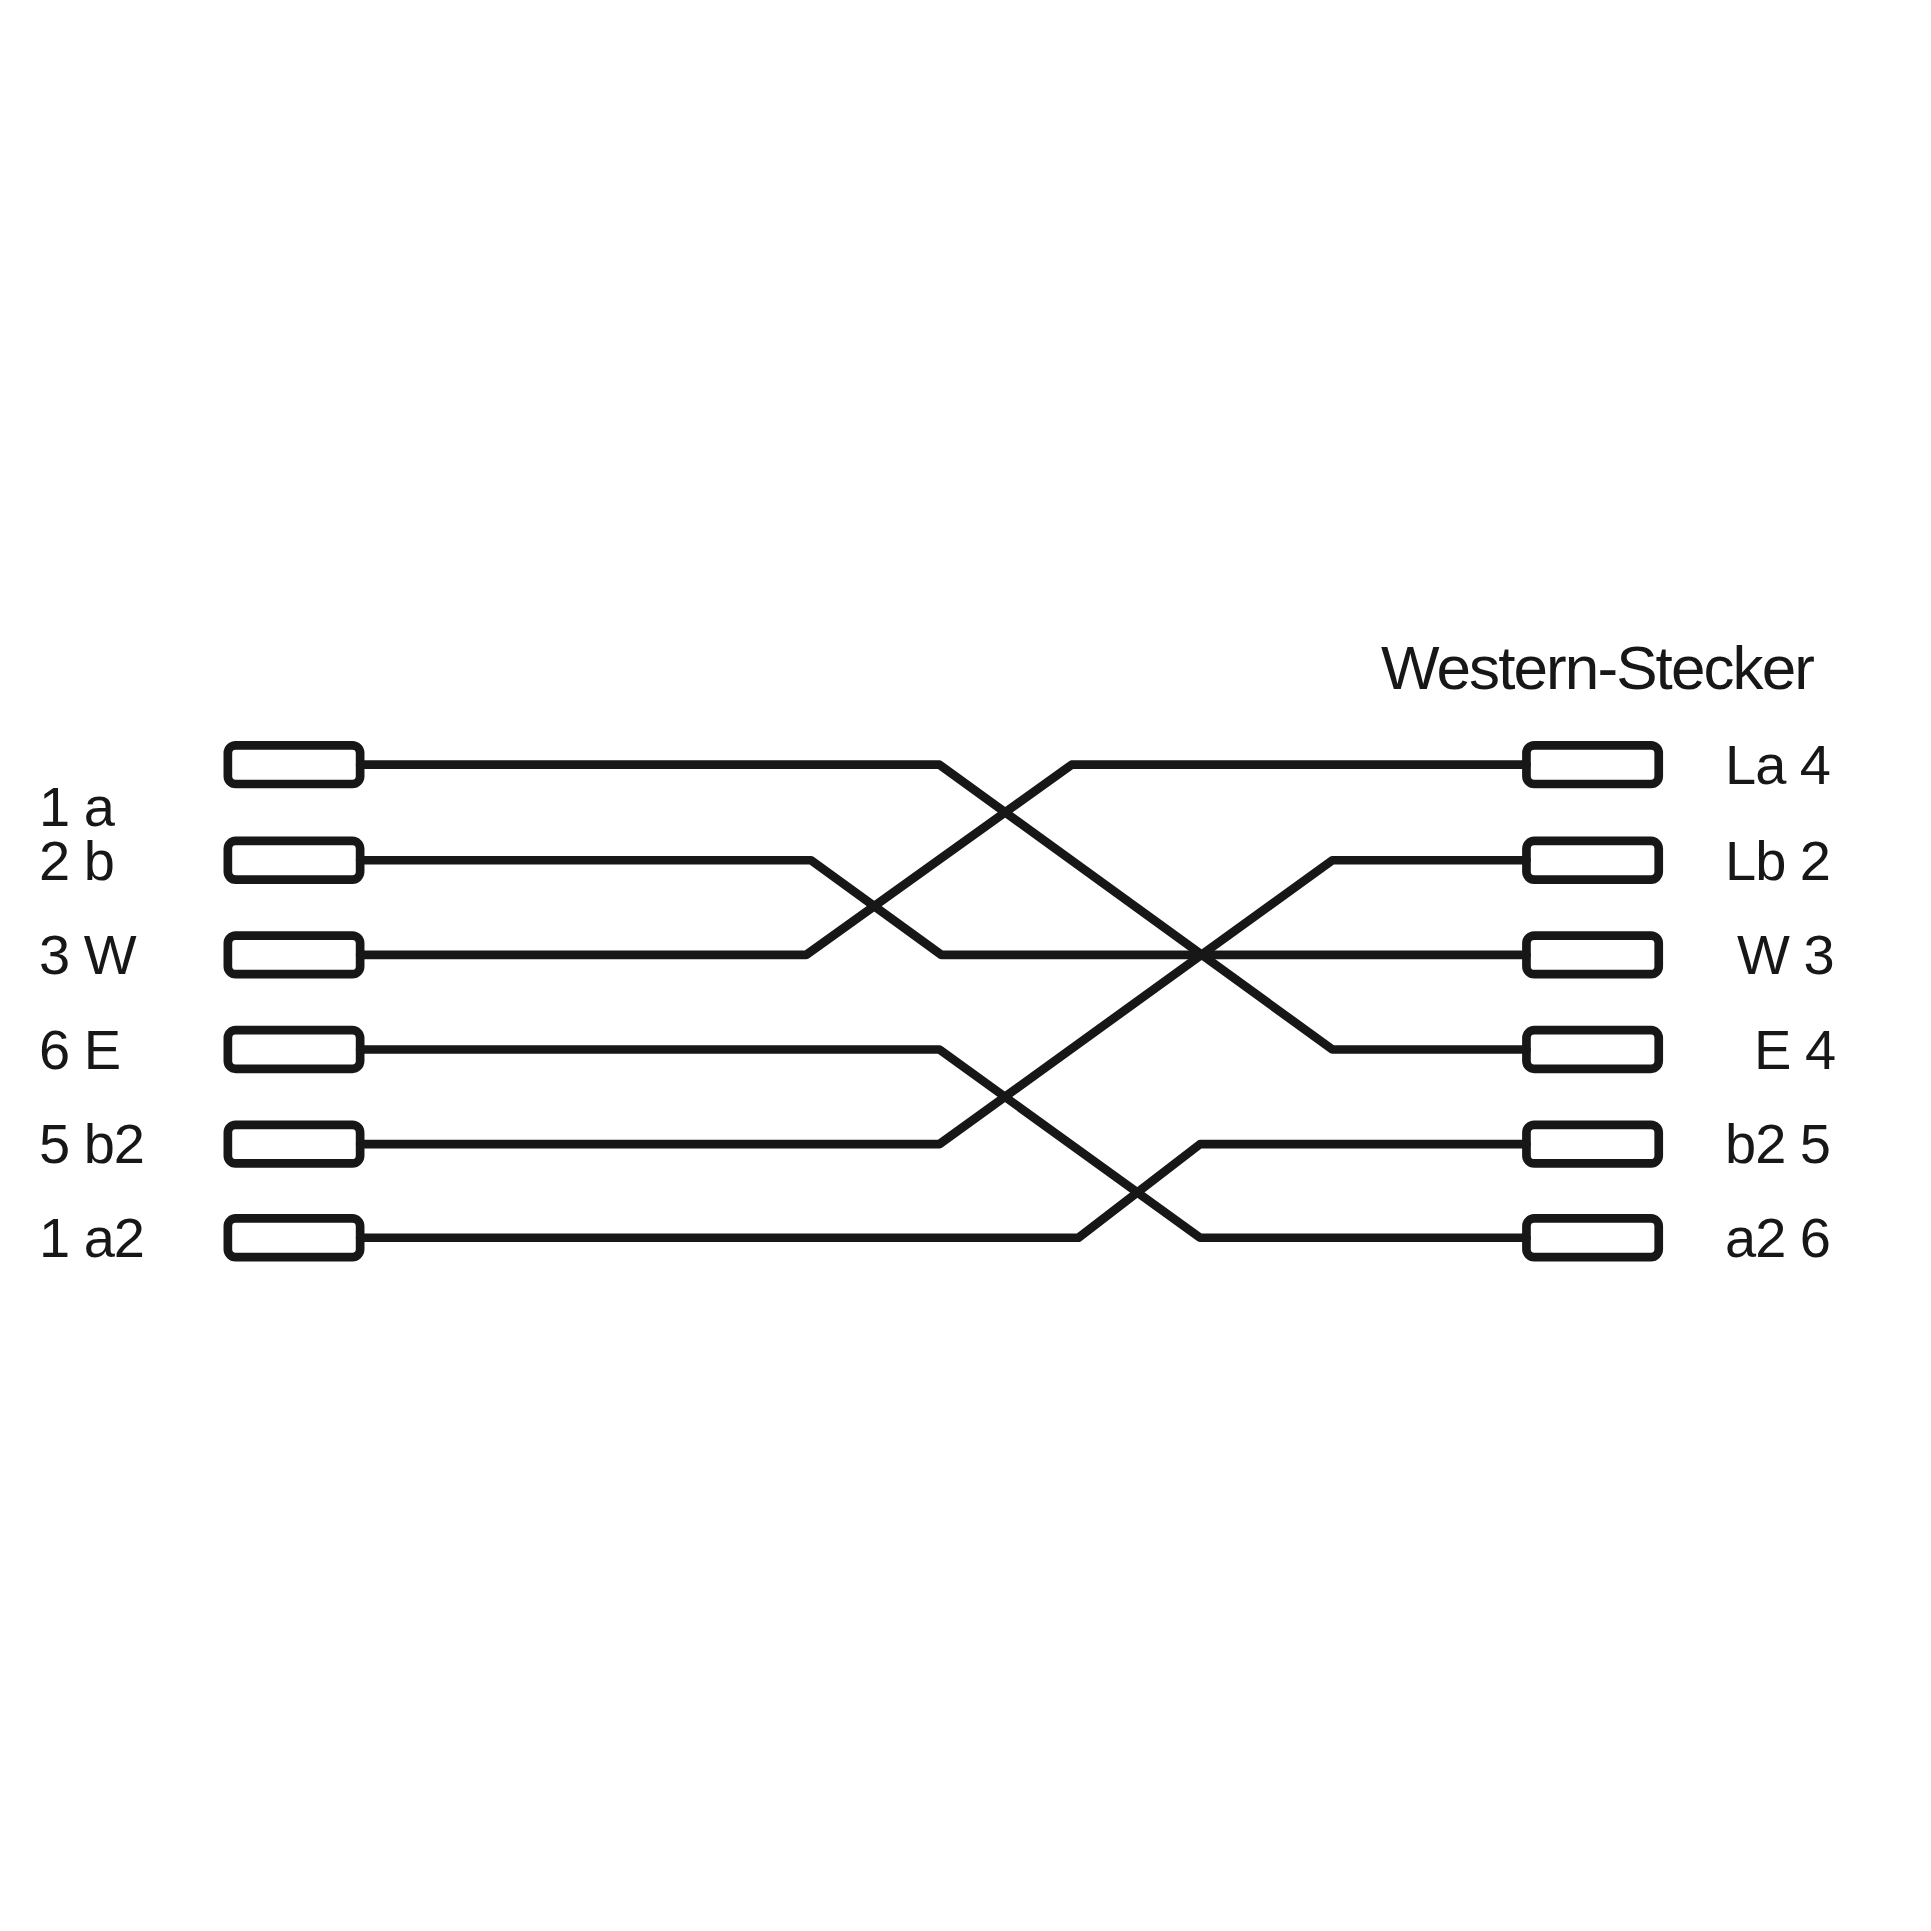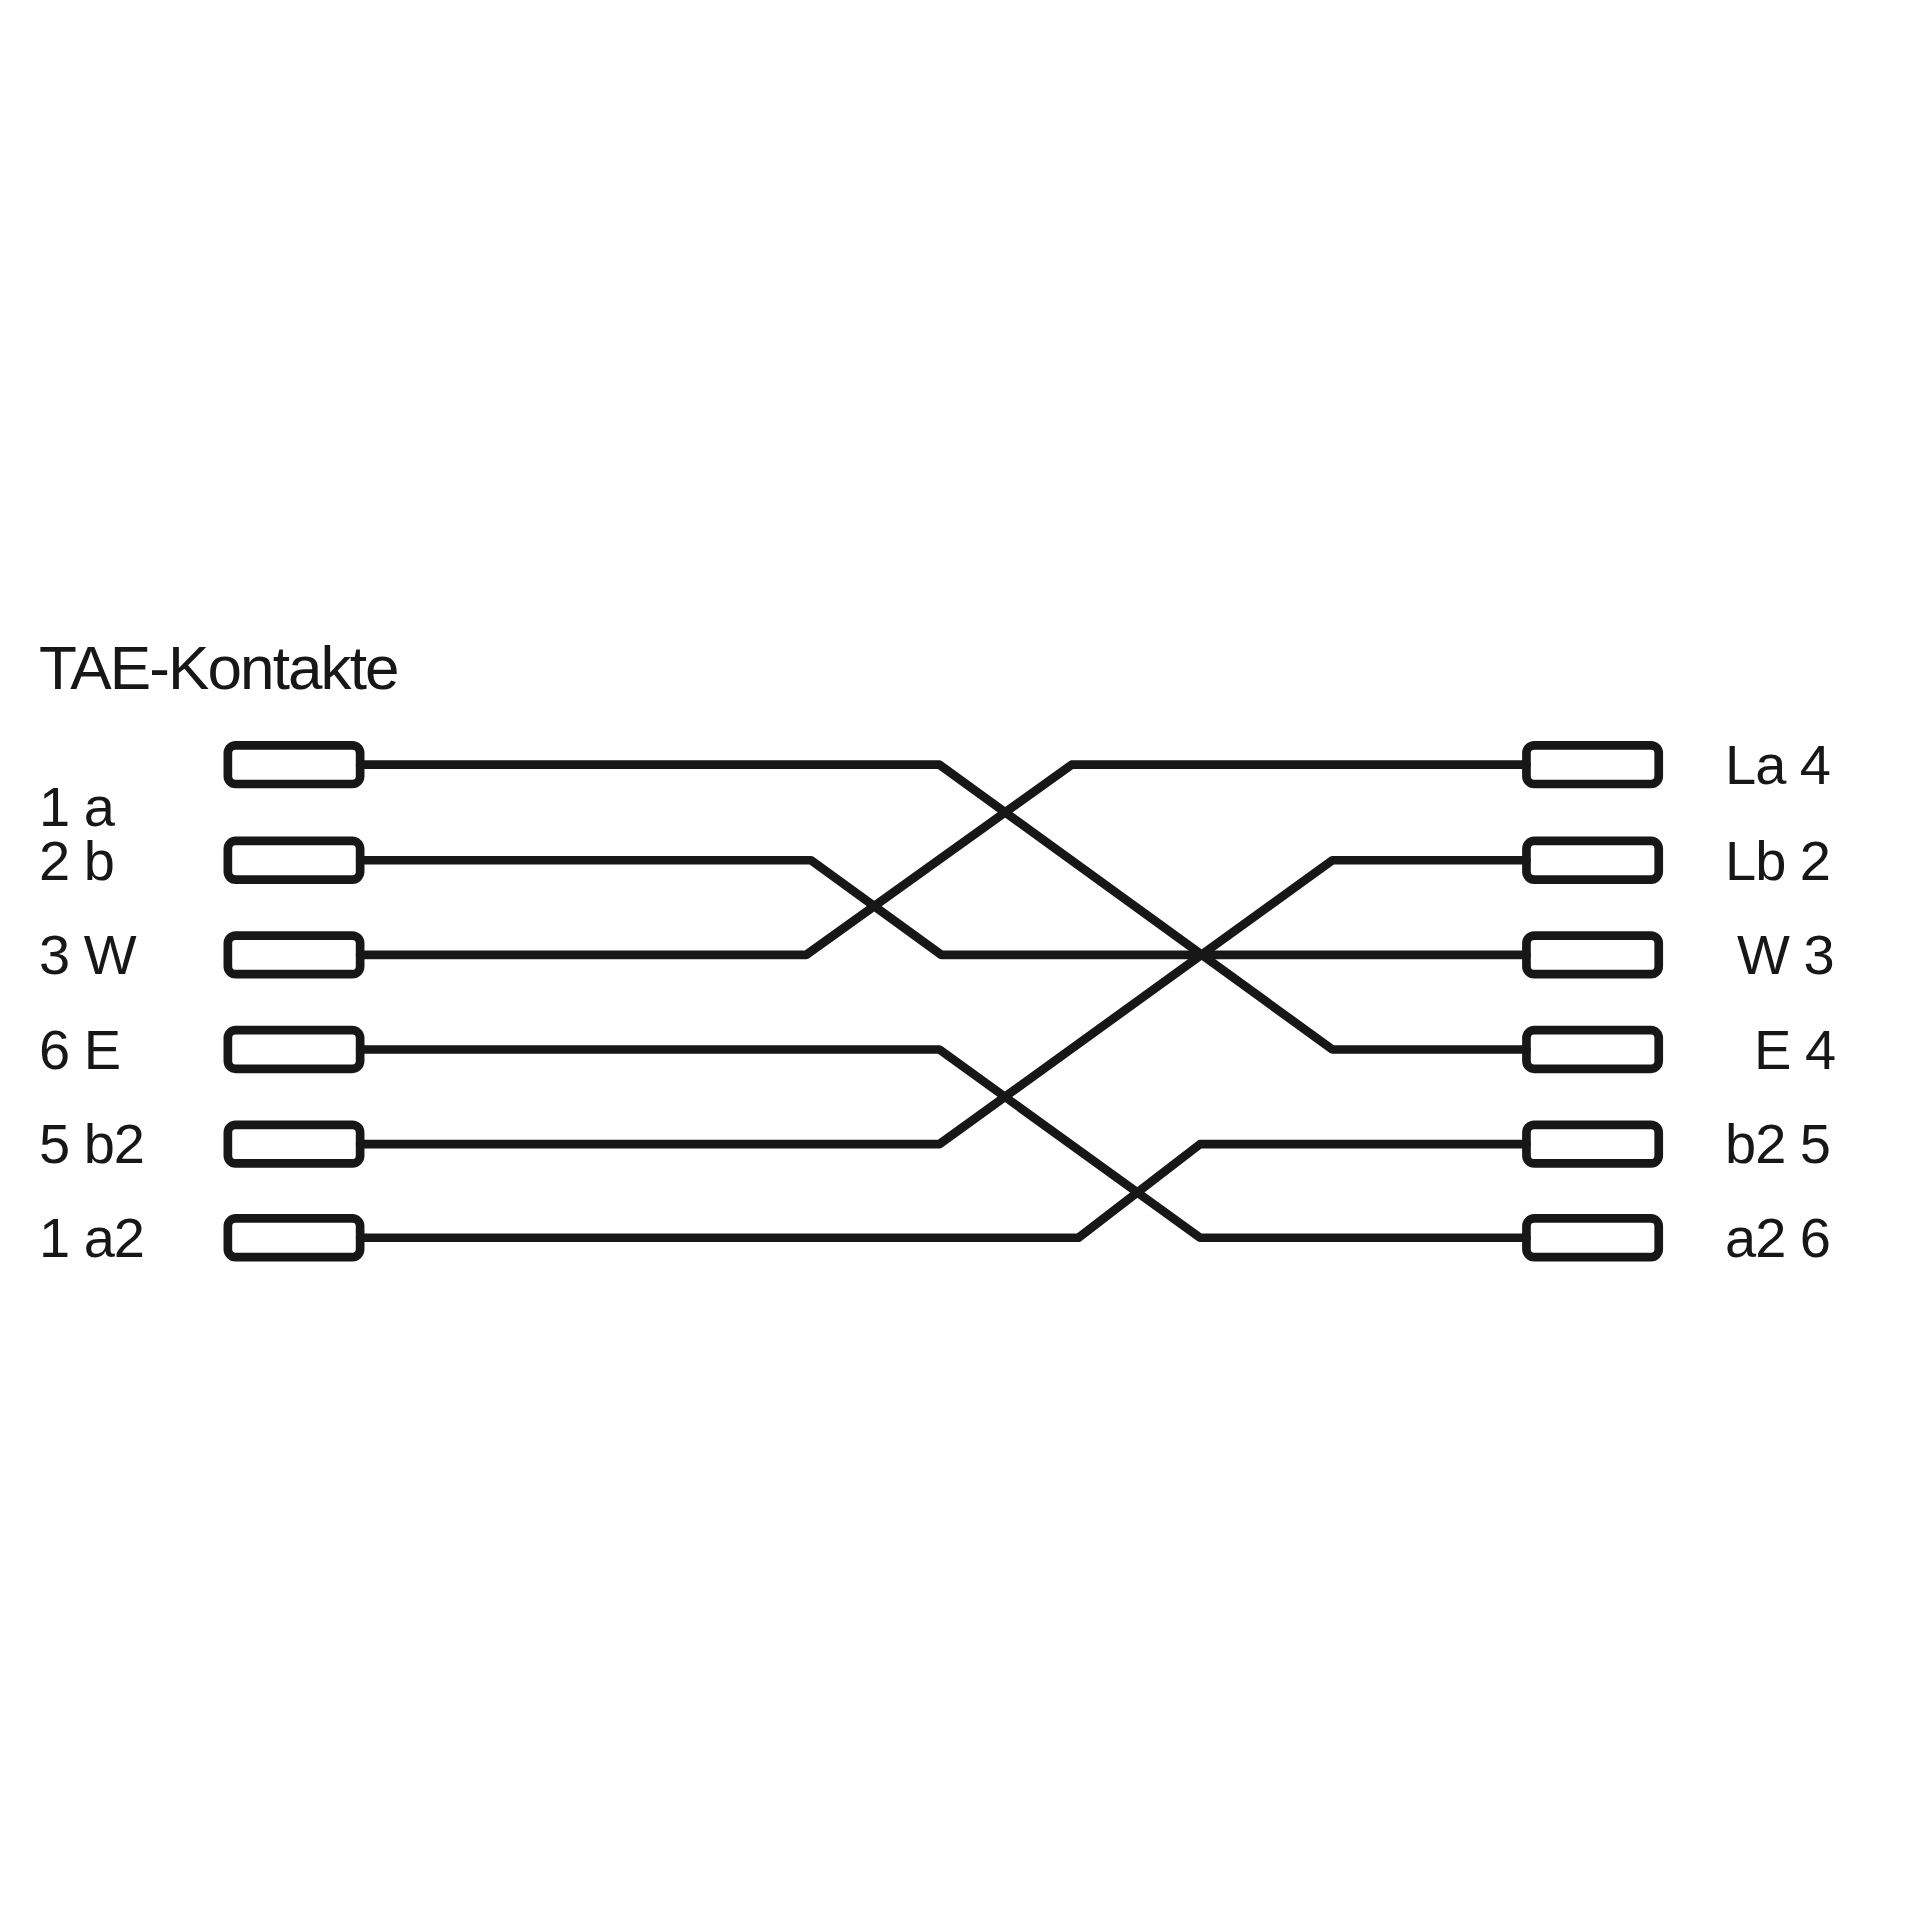--- a/index.html
+++ b/index.html
@@ -66,22 +66,22 @@
       <rect x="1581" y="1165" width="137" height="40" rx="8" fill="none" stroke="#171717" stroke-width="9"></rect>
       <rect x="1581" y="1262" width="137" height="40" rx="8" fill="none" stroke="#171717" stroke-width="9"></rect>
       <polyline points="373,792 973,792 1380,1087 1581,1087" fill="none" stroke="#171717" stroke-width="9" stroke-linejoin="round" stroke-linecap="round"></polyline>
       <polyline points="373,891 840,891 975,989 1581,989" fill="none" stroke="#171717" stroke-width="9" stroke-linejoin="round" stroke-linecap="round"></polyline>
       <polyline points="373,989 835,989 1110,792 1581,792" fill="none" stroke="#171717" stroke-width="9" stroke-linejoin="round" stroke-linecap="round"></polyline>
       <polyline points="373,1087 973,1087 1243,1282 1581,1282" fill="none" stroke="#171717" stroke-width="9" stroke-linejoin="round" stroke-linecap="round"></polyline>
       <polyline points="373,1185 973,1185 1380,891 1581,891" fill="none" stroke="#171717" stroke-width="9" stroke-linejoin="round" stroke-linecap="round"></polyline>
       <polyline points="373,1282 1117,1282 1243,1185 1581,1185" fill="none" stroke="#171717" stroke-width="9" stroke-linejoin="round" stroke-linecap="round"></polyline>
     </svg>
 
-  <div class="diagram-title title-left">TAE-Kontakte</div>
 
+  <div class="diagram-title title-right">Western-Stecker</div>
 
   <div class="pin-label side-left" style="top: 772px; text-align: right;">1 a</div>
   <div class="pin-label side-left" style="top: 826px;">2 b</div>
   <div class="pin-label side-left" style="top: 920px;">3 W</div>
   <div class="pin-label side-left" style="top: 1015px;">6 E</div>
   <div class="pin-label side-left" style="top: 1109px;">5 b2</div>
   <div class="pin-label side-left" style="top: 1203px;">1 a2</div>
 
   <div class="pin-label side-right" style="top: 730px;">La 4</div>
   <div class="pin-label side-right" style="top: 826px;">Lb 2</div>

